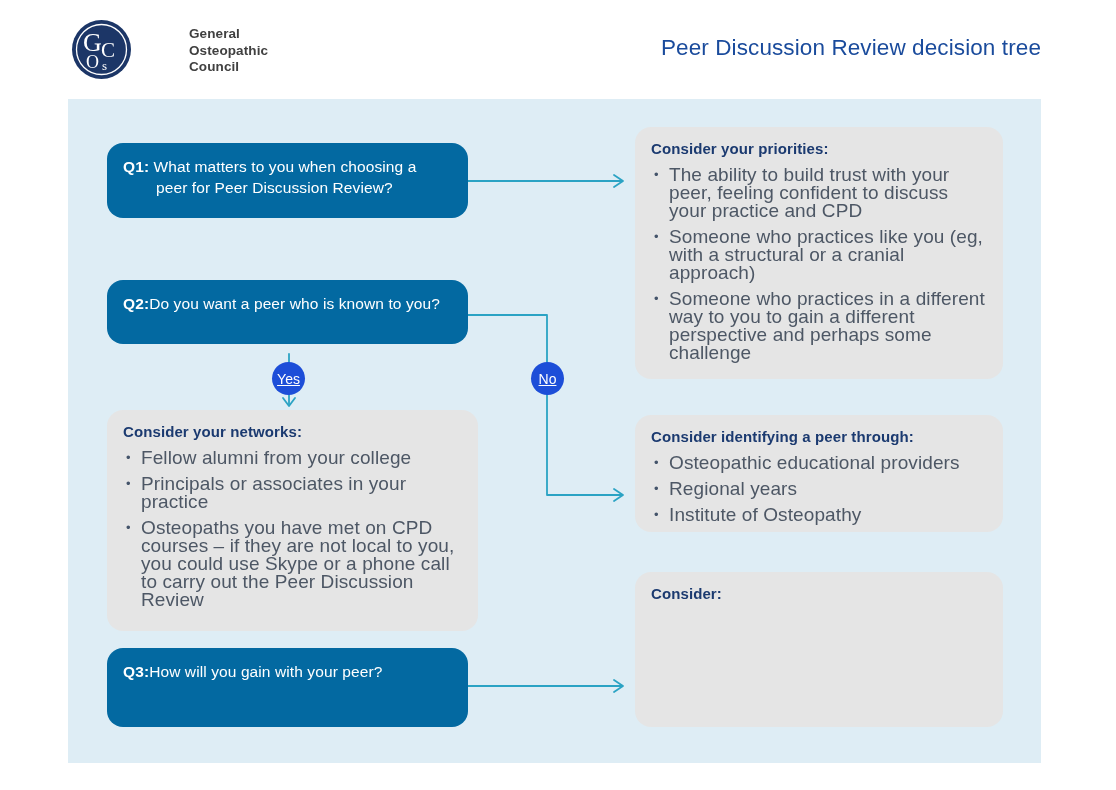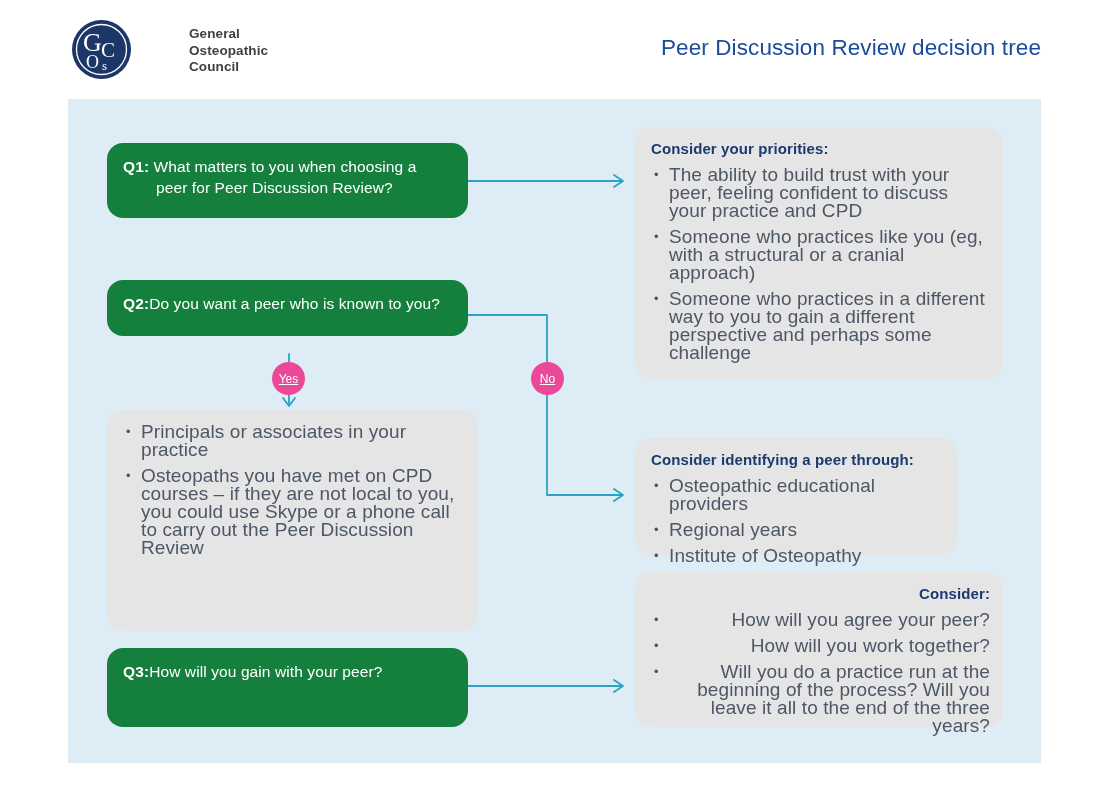--- a/index.html
+++ b/index.html
@@ -47,44 +47,44 @@
   .connectors {
     position: absolute;
     left: 0; top: 0;
     width: 1116px; height: 790px;
     pointer-events: none;
   }
   
   .qbox {
     position: absolute;
     width: 361px;
-    background: #15803d;
+    background: #0369a1;
     border-radius: 16px;
     color: #ffffff;
     padding: 13px 16px 12px 16px;
   }
   .qbox p {
     font-size: 15.5px;
     line-height: 21px;
     padding-left: 33px;
     text-indent: -33px;
     letter-spacing: 0.1px;
   }
   .qbox b { font-weight: 700; }
   #q1 { left: 107px; top: 143px; height: 75px; }
-  #q2 { left: 107px; top: 280px; height: 56px; }
+  #q2 { left: 107px; top: 280px; height: 64px; }
   #q3 { left: 107px; top: 648px; height: 79px; }
   
   .circle {
     position: absolute;
     width: 33px; height: 33px;
     border-radius: 50%;
-    background: #ec4899;
+    background: #1d4ed8;
     color: #ffffff;
-    font-size: 12px;
+    font-size: 14px;
     display: flex;
     align-items: center;
     justify-content: center;
     text-decoration: underline;
   }
   #yes-circle { left: 272px; top: 362px; }
   #no-circle  { left: 531px; top: 362px; }
   
   .obox {
     position: absolute;
@@ -111,22 +111,22 @@
   }
   .obox li::before {
     content: "\2022";
     position: absolute;
     left: 3px; top: 0;
     color: #44546A;
     font-size: 13px;
   }
   #priorities { left: 635px; top: 127px; width: 368px; height: 252px; }
   #networks   { left: 107px; top: 410px; width: 371px; height: 221px; }
-  #identify   { left: 635px; top: 438px; width: 322px; height: 117px; }
-  #consider   { left: 635px; top: 572px; width: 368px; height: 155px; text-align: right; }
+  #identify   { left: 635px; top: 415px; width: 368px; height: 117px; }
+  #consider   { left: 635px; top: 572px; width: 368px; height: 155px; }
 </style>
 </head>
 <body>
 
 <div class="page">
 
   <svg class="logo-circle" viewBox="0 0 61 61" aria-hidden="true">
     <circle cx="30.5" cy="30.5" r="29.5" fill="#1C3667"></circle>
     <circle cx="30.5" cy="30.5" r="25" fill="none" stroke="#ffffff" stroke-width="1.3"></circle>
     <text x="12" y="32" fill="#ffffff" font-family="Liberation Serif, serif" font-size="26" font-weight="400">G</text>
@@ -179,37 +179,34 @@
   <div class="obox" id="priorities">
     <h3>Consider your priorities:</h3>
     <ul>
         <li>The ability to build trust with your peer, feeling confident to discuss your practice and CPD</li>
         <li>Someone who practices like you (eg, with a structural or a cranial approach)</li>
         <li>Someone who practices in a different way to you to gain a different perspective and perhaps some challenge</li>
       </ul>
   </div>
 
   <div class="obox" id="networks">
+    <h3>Consider your networks:</h3>
     <ul>
+        <li>Fellow alumni from your college</li>
         <li>Principals or associates in your practice</li>
         <li>Osteopaths you have met on CPD courses – if they are not local to you, you could use Skype or a phone call to carry out the Peer Discussion Review</li>
       </ul>
   </div>
 
   <div class="obox" id="identify">
     <h3>Consider identifying a peer through:</h3>
     <ul>
         <li>Osteopathic educational providers</li>
         <li>Regional years</li>
         <li>Institute of Osteopathy</li>
       </ul>
   </div>
 
   <div class="obox" id="consider">
     <h3>Consider:</h3>
-    <ul>
-        <li>How will you agree your peer?</li>
-        <li>How will you work together?</li>
-        <li>Will you do a practice run at the beginning of the process? Will you leave it all to the end of the three years?</li>
-      </ul>
   </div>
 
 </div>
 
 </body></html>

